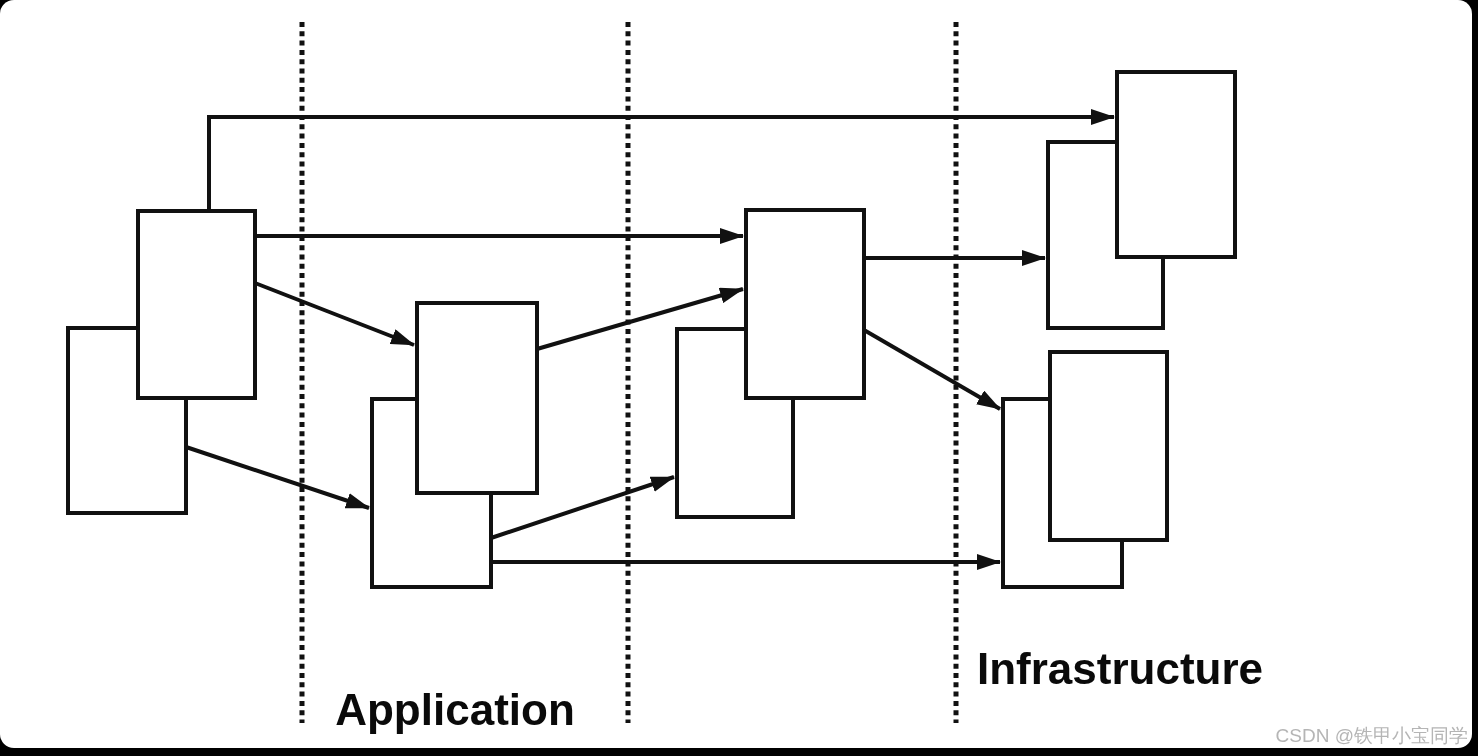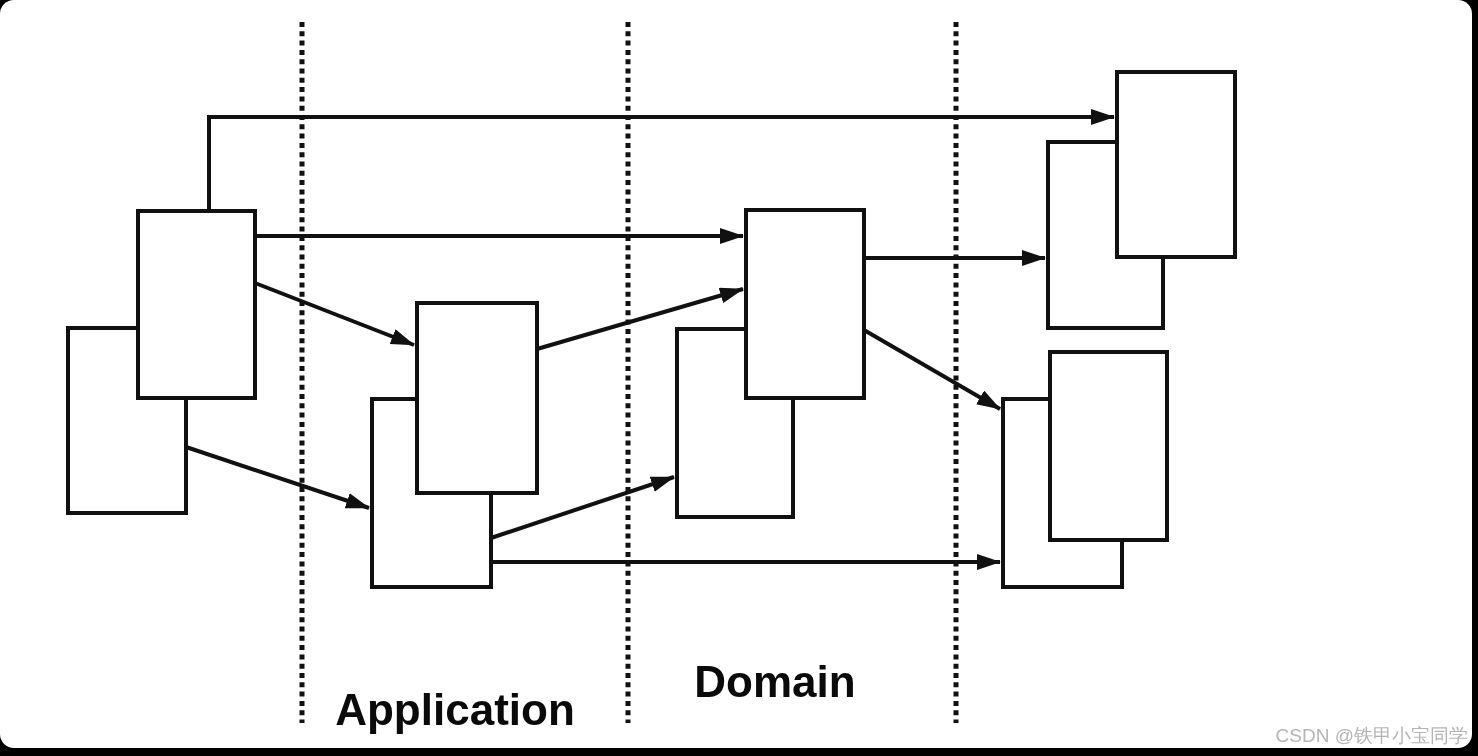--- a/index.html
+++ b/index.html
@@ -59,16 +59,16 @@
       <rect x="417" y="303" width="120" height="190" fill="#ffffff" stroke="#111111" stroke-width="4"></rect>
       <rect x="677" y="329" width="116" height="188" fill="#ffffff" stroke="#111111" stroke-width="4"></rect>
       <rect x="746" y="210" width="118" height="188" fill="#ffffff" stroke="#111111" stroke-width="4"></rect>
       <rect x="1048" y="142" width="115" height="186" fill="#ffffff" stroke="#111111" stroke-width="4"></rect>
       <rect x="1117" y="72" width="118" height="185" fill="#ffffff" stroke="#111111" stroke-width="4"></rect>
       <rect x="1003" y="399" width="119" height="188" fill="#ffffff" stroke="#111111" stroke-width="4"></rect>
       <rect x="1050" y="352" width="117" height="188" fill="#ffffff" stroke="#111111" stroke-width="4"></rect>
     </svg>
 
   <div class="layer-label label-1">Application</div>
-  <div class="layer-label label-2">Domain</div>
+  <div class="layer-label label-3">Infrastructure</div>
 </div>
 
 <div class="watermark" style="color: rgb(181, 181, 181);">CSDN @铁甲小宝同学</div>
 
 </body></html>

